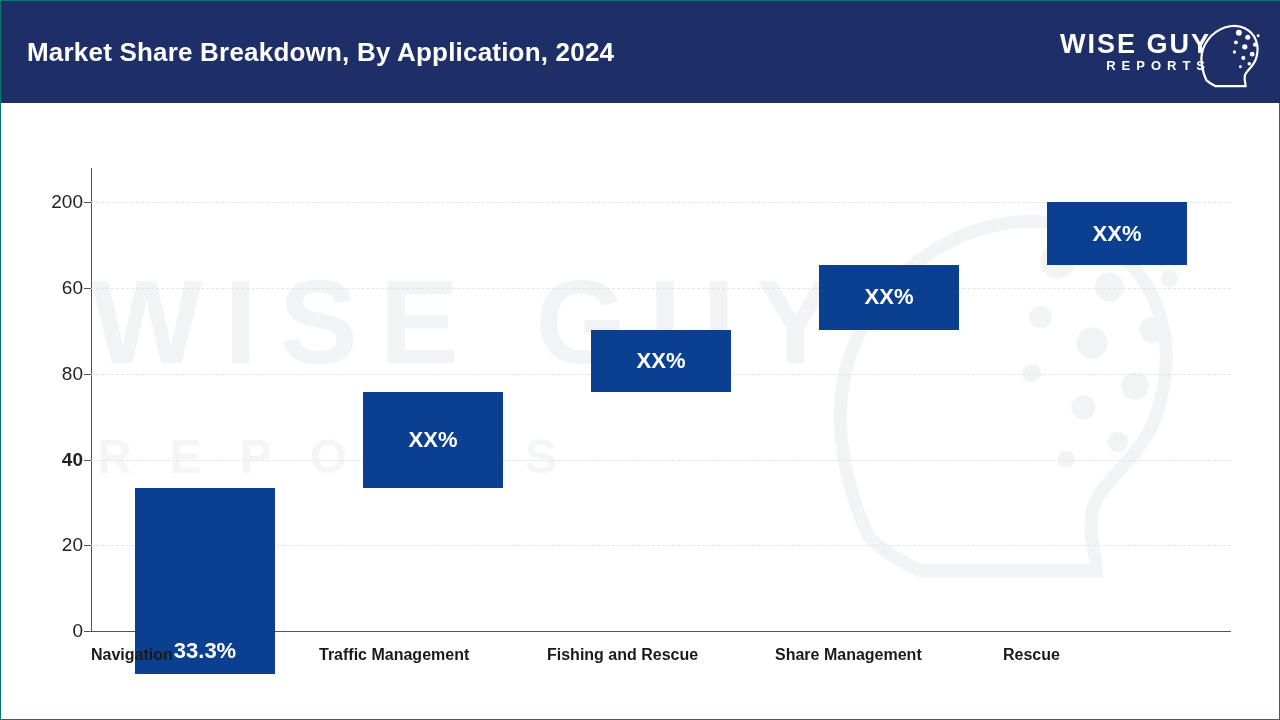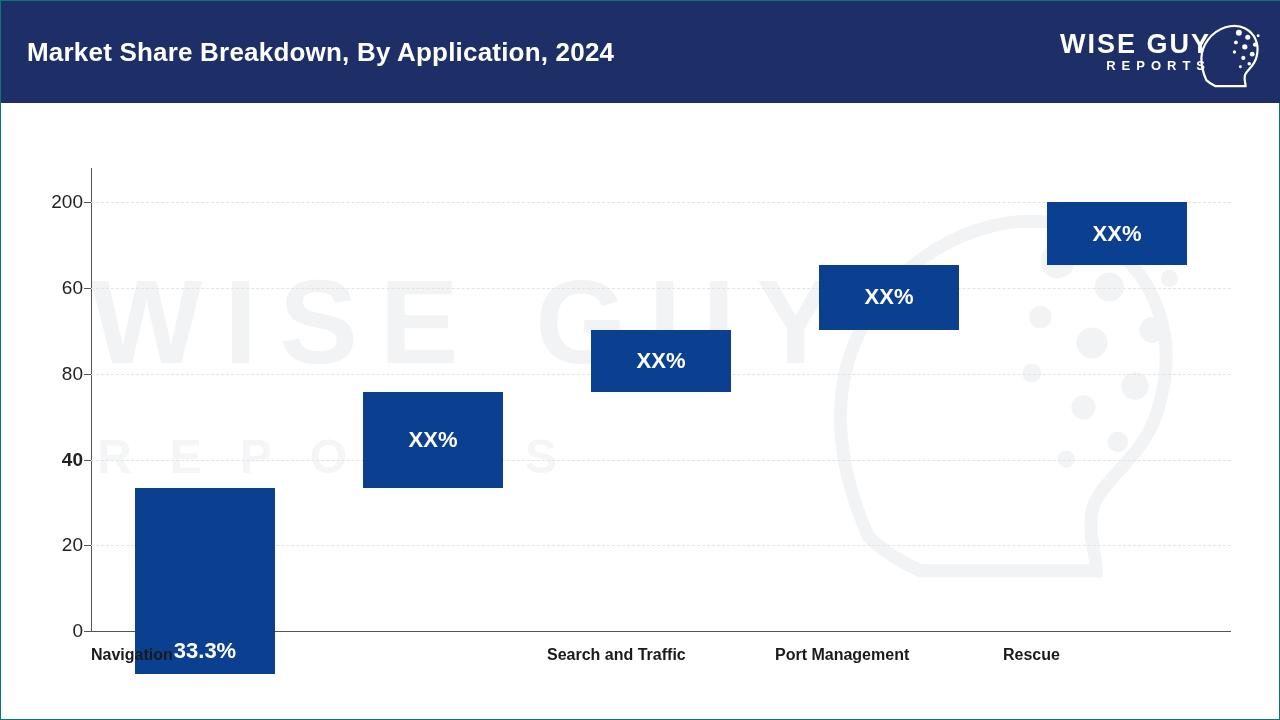--- a/index.html
+++ b/index.html
@@ -263,27 +263,28 @@
         <div class="gridline" style="top: 34.2963px;"></div>
         <div class="tick-mark" style="top: 34.2963px;"></div>
         <div class="tick-label" style="top: 34.2963px;">200</div>
         <div class="bar" style="left: 44px; top: 320.242px; width: 140px; height: 186px; background: rgb(11, 63, 143);">
           <span class="bar-label" style="color: rgb(255, 255, 255); position: relative; top: 70px;">33.3%</span>
         </div>
         <div class="cat-label" style="left: 0px; width: 228px;">Navigation</div>
         <div class="bar" style="left: 272px; top: 223.783px; width: 140px; height: 96.4583px; background: rgb(11, 63, 143);">
           <span class="bar-label" style="color: rgb(255, 255, 255);">XX%</span>
         </div>
+        <div class="cat-label" style="left: 228px; width: 228px;">Traffic Management</div>
         <div class="bar" style="left: 500px; top: 161.621px; width: 140px; height: 62.162px; background: rgb(11, 63, 143);">
           <span class="bar-label" style="color: rgb(255, 255, 255);">XX%</span>
         </div>
-        <div class="cat-label" style="left: 456px; width: 228px;">Search and Traffic</div>
+        <div class="cat-label" style="left: 456px; width: 228px;">Fishing and Rescue</div>
         <div class="bar" style="left: 728px; top: 97.3157px; width: 140px; height: 64.3056px; background: rgb(11, 63, 143);">
           <span class="bar-label" style="color: rgb(255, 255, 255);">XX%</span>
         </div>
-        <div class="cat-label" style="left: 684px; width: 228px;">Port Management</div>
+        <div class="cat-label" style="left: 684px; width: 228px;">Share Management</div>
         <div class="bar" style="left: 956px; top: 34.2963px; width: 140px; height: 63.0194px; background: rgb(11, 63, 143);">
           <span class="bar-label" style="color: rgb(255, 255, 255);">XX%</span>
         </div>
         <div class="cat-label" style="left: 912px; width: 228px;">Rescue</div>
       </div>
   </div>
 </div>
 
 </body></html>

